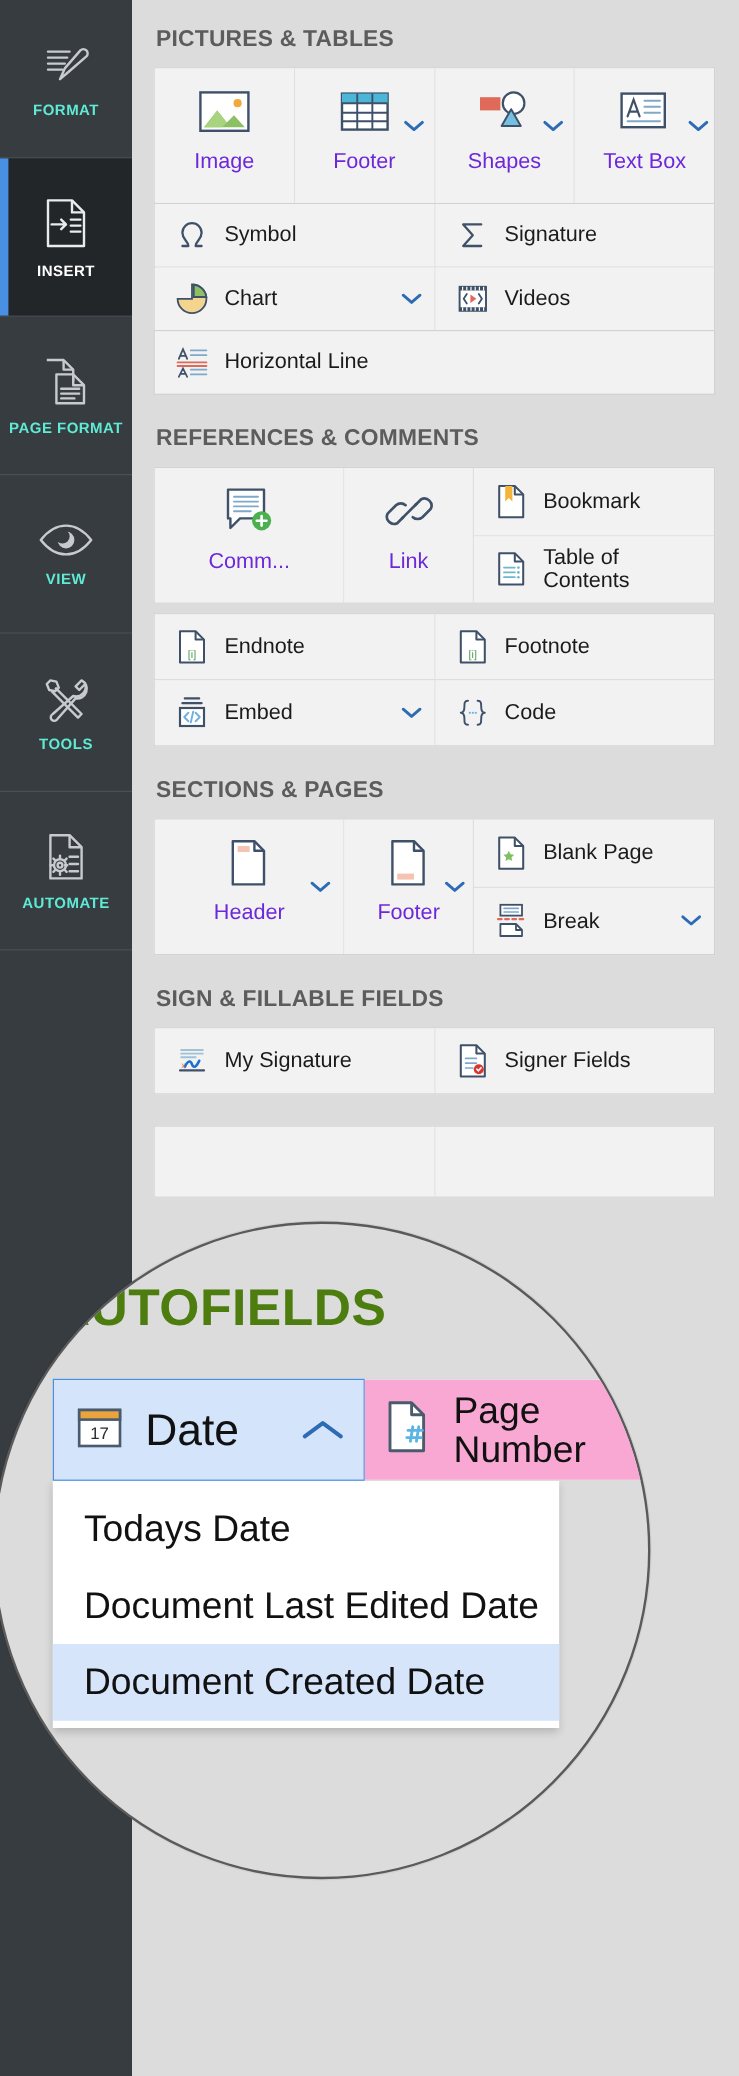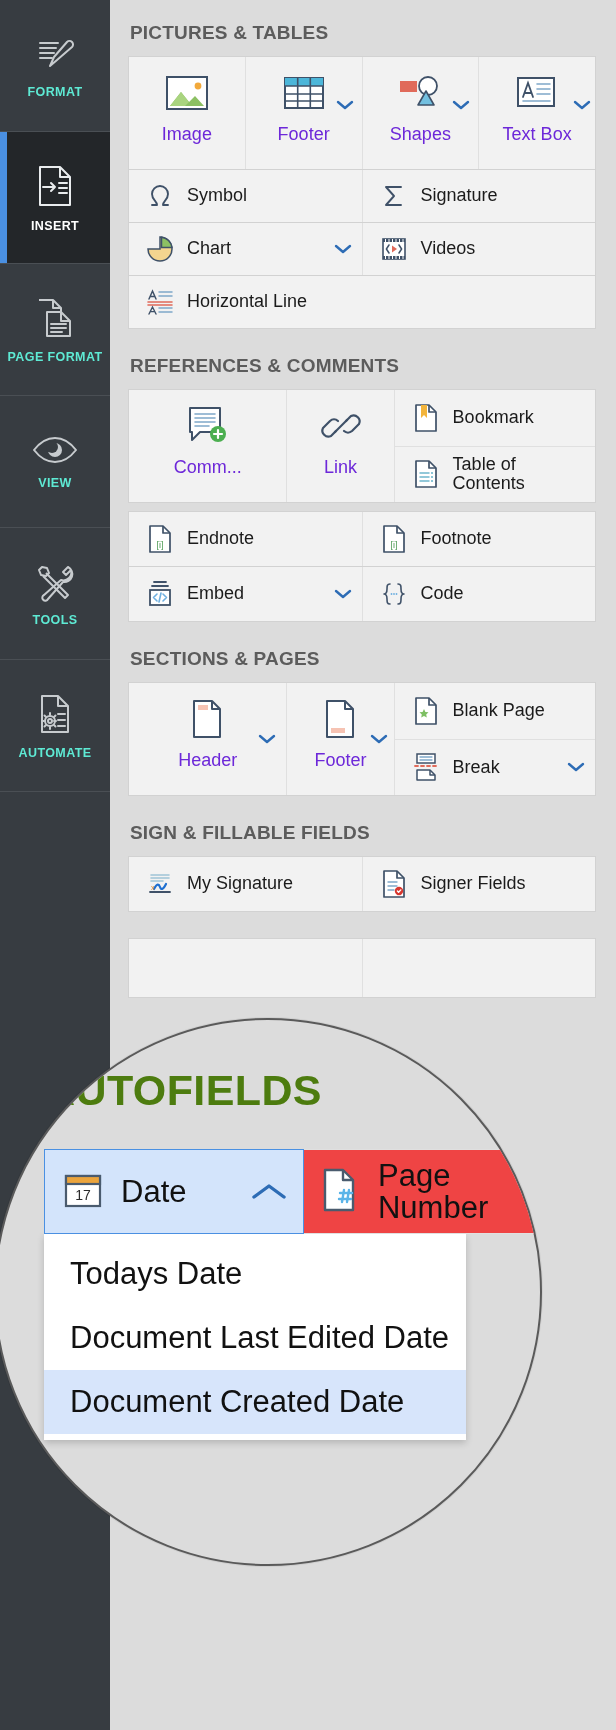--- a/index.html
+++ b/index.html
@@ -125,27 +125,27 @@
     padding: 14px 14px 14px 18px;
     background: #f2f2f2;
     border: 1px solid #e0e0e0;
     cursor: pointer;
     min-height: 70px;
   }
   .mag-btn.selected {
     background: #d3e4fb;
     border: 1px solid #4a90e2;
   }
-  .mag-btn .mag-label { font-size: 31px; color: #111; line-height: 1.02; }
+  .mag-btn .mag-label { font-size: 37px; color: #111; line-height: 1.02; }
   .mag-btn .caret { margin-left: auto; }
   .mag-btn-right {
     flex: 1 1 auto;
     display: flex; align-items: center; gap: 16px;
     padding: 10px 10px 10px 16px;
-    background: #ef4444;
+    background: #f9a8d4;
     border: 1px solid #e0e0e0;
     border-left: none;
     cursor: pointer;
   }
   .mag-btn-right .mag-label { font-size: 31px; color: #111; line-height: 1.02; }
   .mag-menu {
     margin-left: 28px;
     width: 422px;
     background: #ffffff;
     box-shadow: 0 3px 7px rgba(0,0,0,.18);

